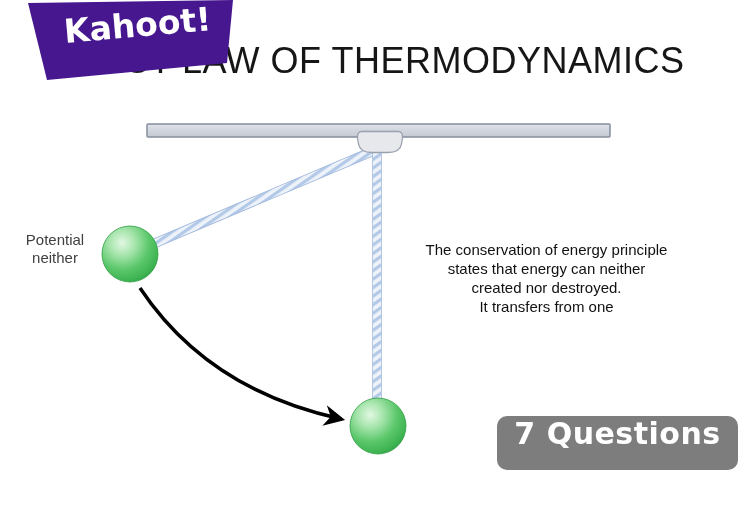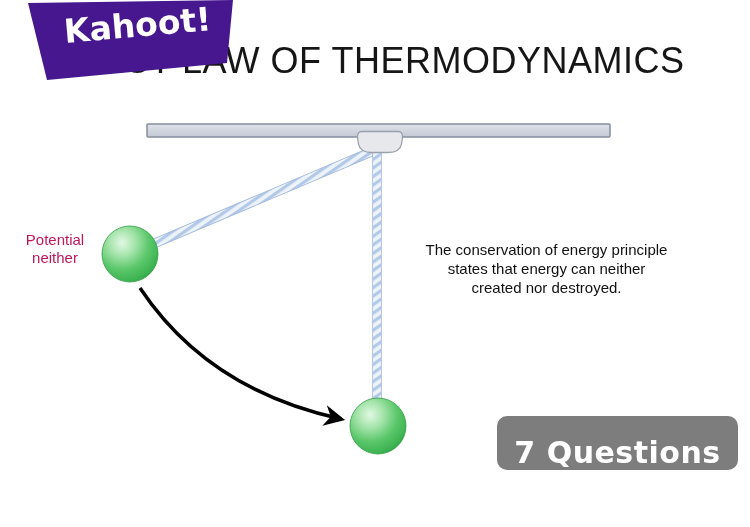--- a/index.html
+++ b/index.html
@@ -16,31 +16,31 @@
   .logo{
     position:absolute;left:20px;top:0;width:215px;height:84px;z-index:2;
     clip-path:polygon(8px 3px,213px 0px,207px 63px,27px 80px);
   }
   .logo-text{
     position:absolute;left:44px;top:12px;
     font-family:"DejaVu Sans",sans-serif;font-weight:bold;font-size:33px;
     transform:rotate(-5deg);transform-origin:left center;
   }
   .label{
-    position:absolute;font-size:15px;line-height:18px;color:#be185d;text-align:center;z-index:1;
+    position:absolute;font-size:15px;line-height:18px;color:#404040;text-align:center;z-index:1;
   }
   .label-potential{left:12px;top:231px;width:86px;}
   .label-kinetic{left:300px;top:459px;width:156px;}
   .description{
     position:absolute;left:400px;top:240px;width:293px;z-index:1;
     font-size:15px;line-height:19px;color:#111;text-align:center;
   }
   .badge{
     position:absolute;left:497px;top:416px;width:241px;height:54px;z-index:3;
-    border-radius:10px;display:flex;align-items:flex-end;justify-content:center;
+    border-radius:10px;display:flex;align-items:flex-start;justify-content:center;
     font-family:"DejaVu Sans",sans-serif;font-weight:bold;font-size:30px;letter-spacing:.5px;
   }
 </style>
 </head>
 <body>
 
 <div class="stage">
 
   <svg class="diagram-svg" viewBox="0 0 750 527">
     <defs>
@@ -87,19 +87,20 @@
 
   <div class="label label-potential">
     <div>Potential</div>
     <div>neither</div>
   </div>
 
   <div class="description">
     <div>The conservation of energy principle</div>
     <div>states that energy can neither</div>
     <div>created nor destroyed.</div>
+    <div>It transfers from one</div>
   </div>
 
   <div class="badge" style="background-color: rgb(125, 125, 125);">
     <span style="color: rgb(255, 255, 255);">7 Questions</span>
   </div>
 
 </div>
 
 </body></html>

